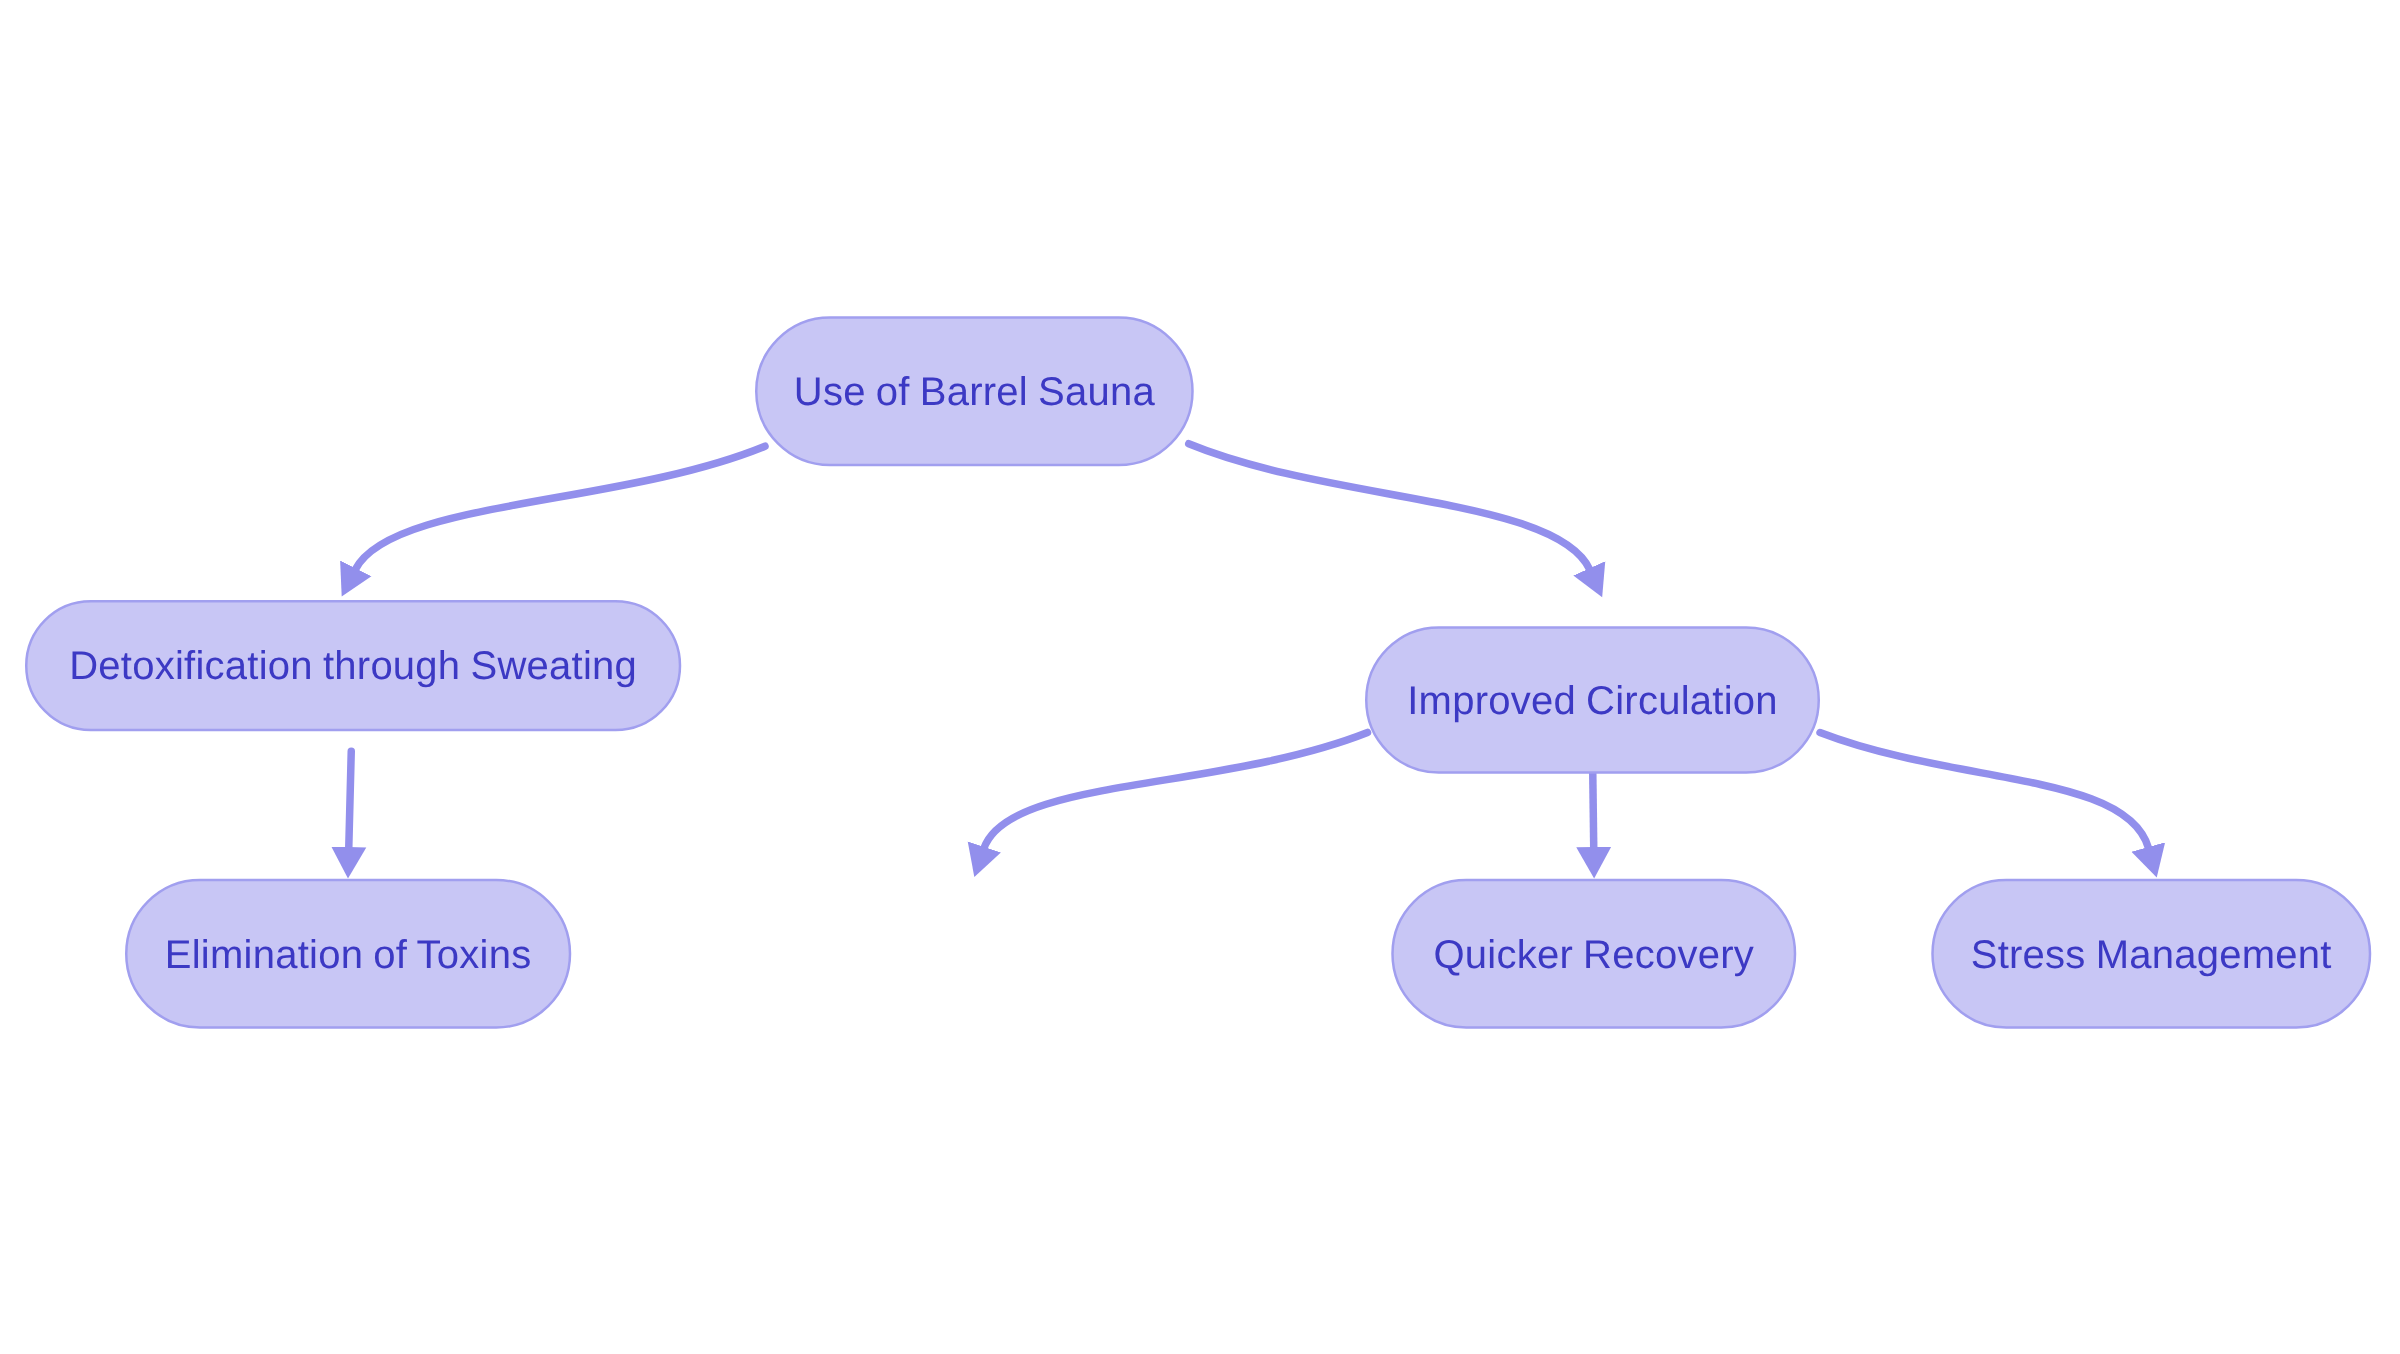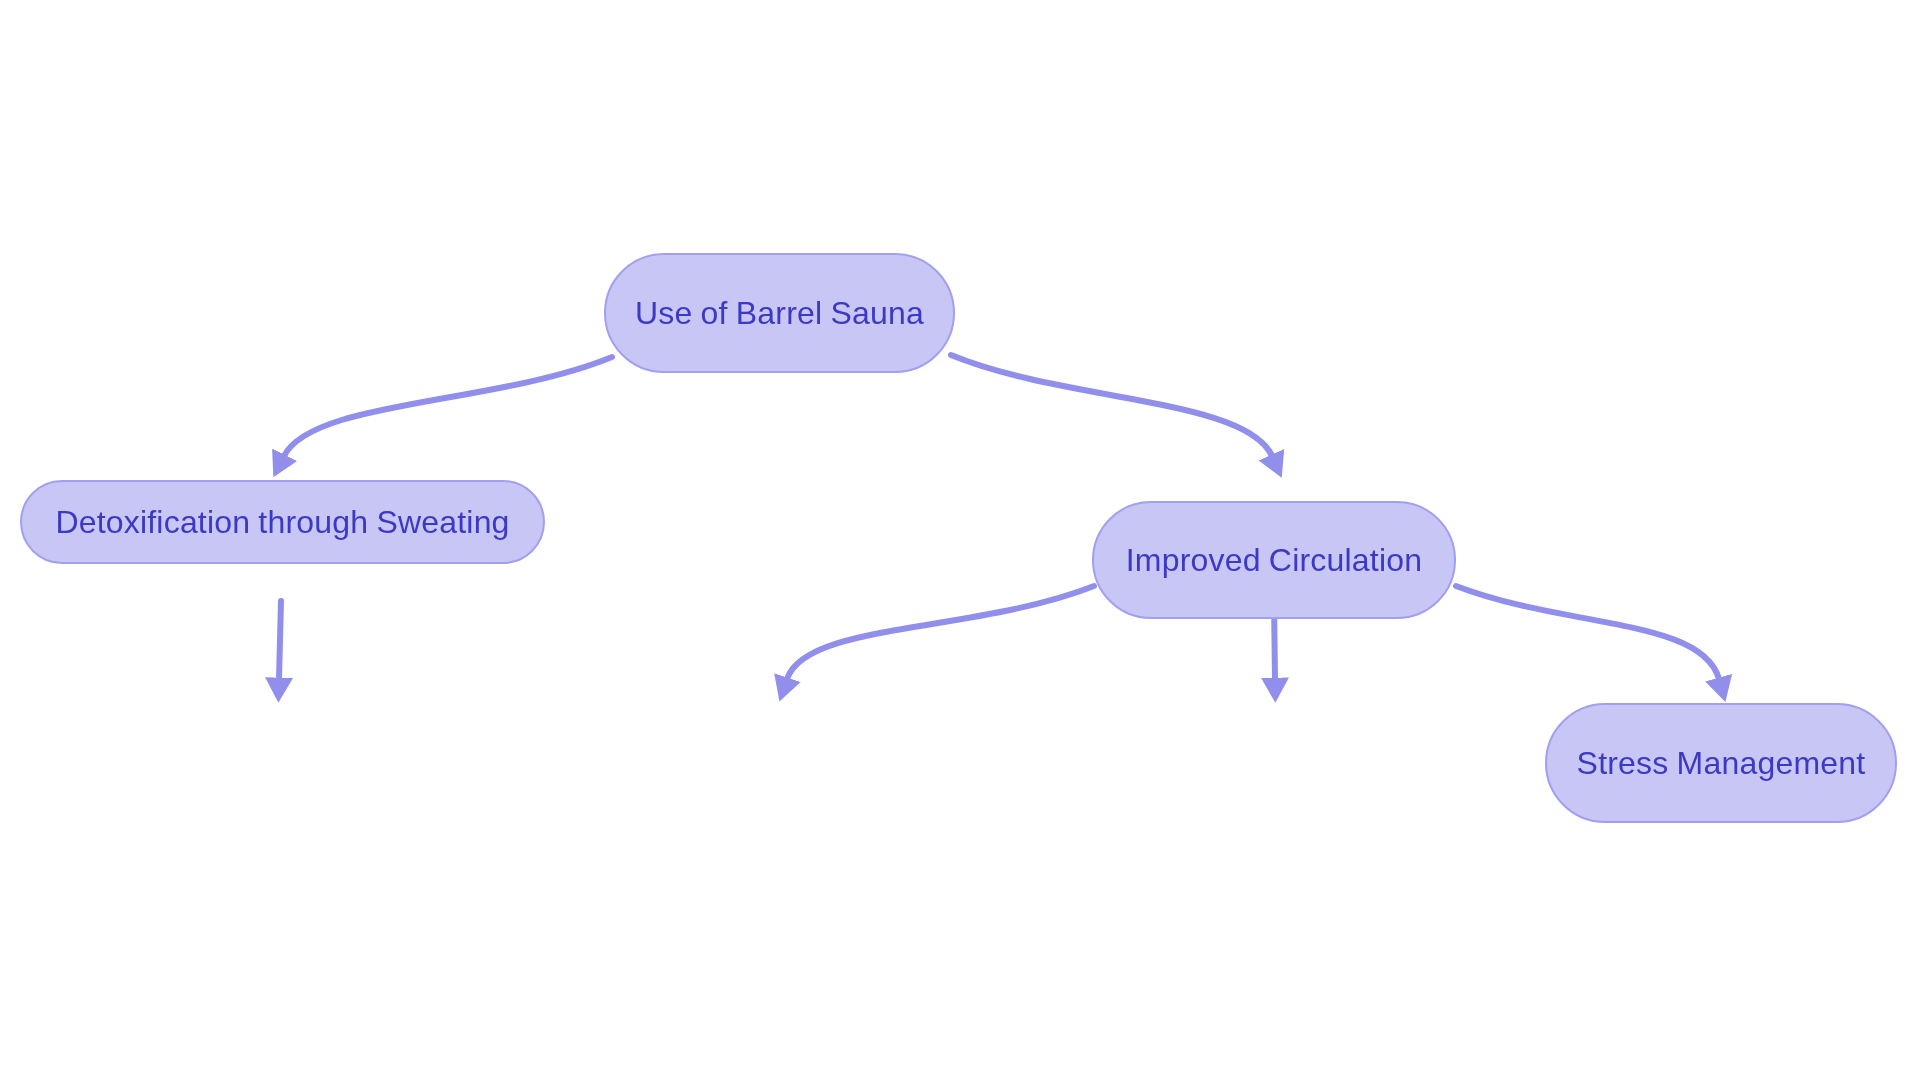--- a/index.html
+++ b/index.html
@@ -47,21 +47,21 @@
   .node-label {
     color: var(--text, #3c39c4);
     font-size: 32px;
     line-height: 1.15;
     letter-spacing: 0.2px;
     word-spacing: -1px;
     white-space: nowrap;
   }
   
   .node-root        { left: 604px;  top: 253px; width: 351px; height: 120px; }
-  .node-detox       { left: 20px;   top: 480px; width: 525px; height: 84px; }
+  .node-detox       { left: 20px;   top: 480px; width: 525px; height: 105px; }
   .node-circulation { left: 1092px; top: 482px; width: 364px; height: 118px; margin-top: 19px; }
   .node-toxins      { left: 100px;  top: 703px; width: 357px; height: 120px; }
   .node-oxygen      { left: 563px;  top: 703px; width: 447px; height: 120px; }
   .node-recovery    { left: 1113px; top: 703px; width: 324px; height: 120px; }
   .node-stress      { left: 1545px; top: 703px; width: 352px; height: 120px; }
 </style>
 </head>
 <body>
 
 <div class="canvas">
@@ -85,20 +85,26 @@
   </div>
 
   <div class="node node-detox">
     <span class="node-label">Detoxification through Sweating</span>
   </div>
 
   <div class="node node-circulation">
     <span class="node-label">Improved Circulation</span>
   </div>
 
+  <div class="node node-toxins">
+    <span class="node-label">Elimination of Toxins</span>
+  </div>
 
 
+  <div class="node node-recovery">
+    <span class="node-label">Quicker Recovery</span>
+  </div>
 
   <div class="node node-stress">
     <span class="node-label">Stress Management</span>
   </div>
 
 </div>
 
 </body></html>

